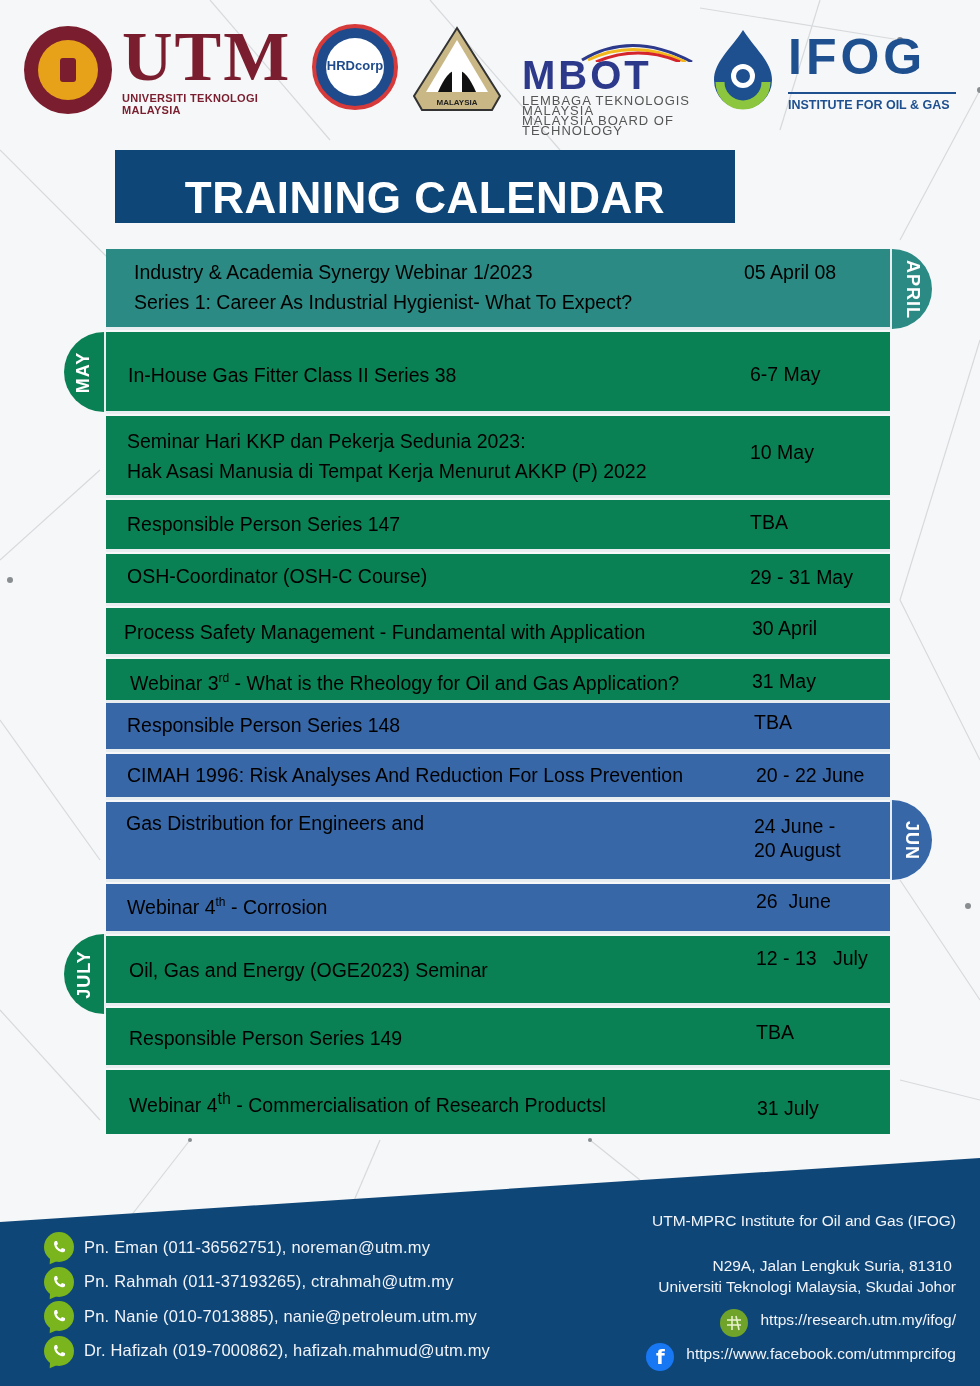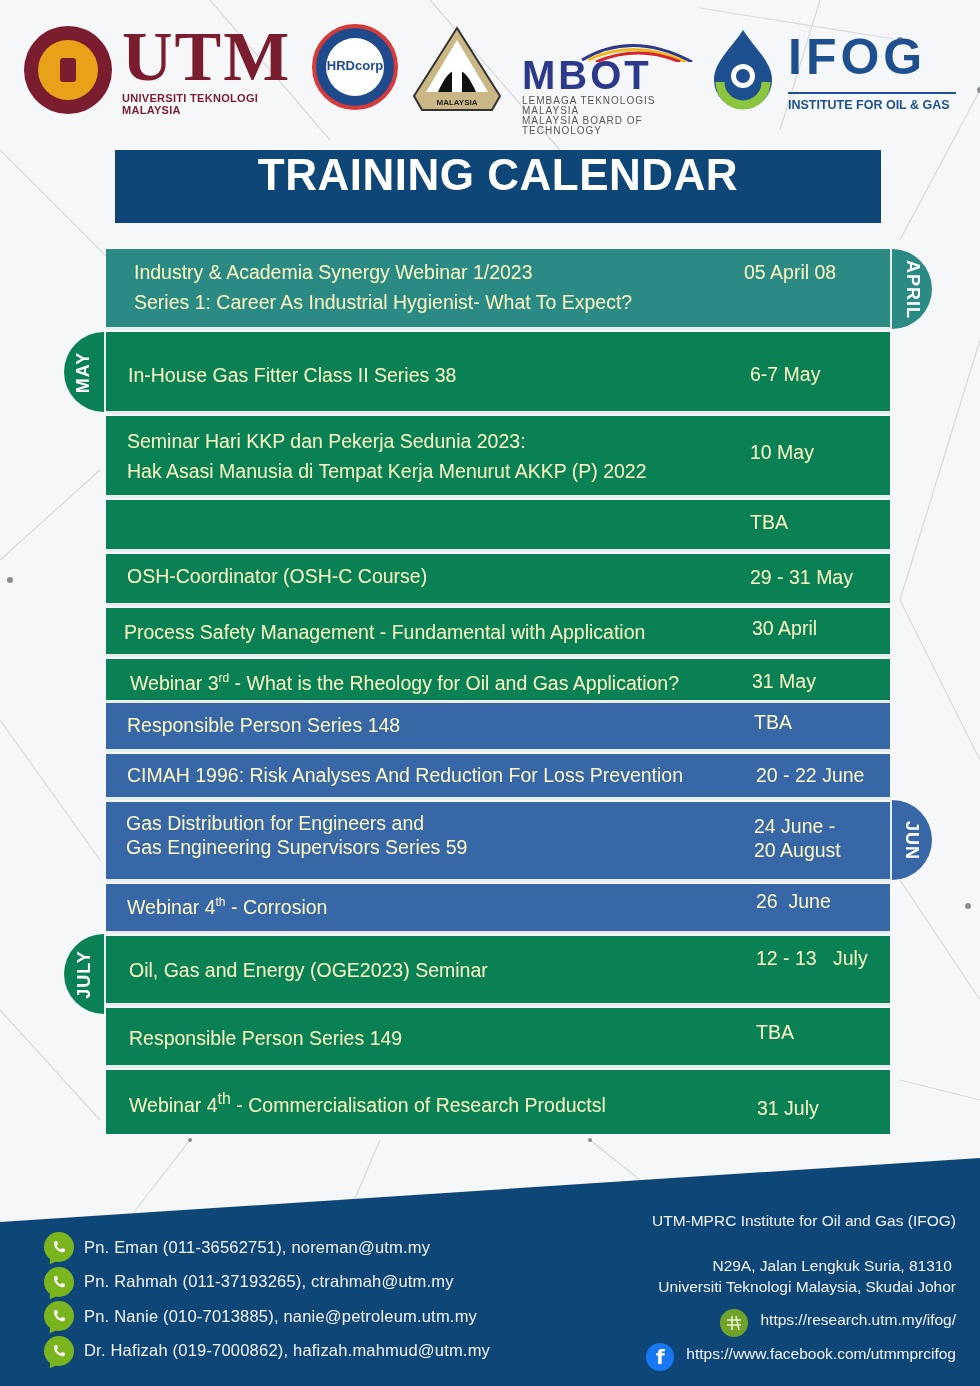--- a/index.html
+++ b/index.html
@@ -19,39 +19,39 @@
   .utm-seal .core { position: absolute; left: 22px; top: 18px; width: 16px; height: 24px; background: #7a1d2e; border-radius: 3px; }
   .utm-word { left: 122px; top: 6px; width: 170px; }
   .utm-word .big { font-family: "Liberation Serif", serif; font-weight: bold; font-size: 70px; line-height: 66px; color: #7a1d2e; letter-spacing: 2px; }
   .utm-word .small { font-size: 11px; font-weight: bold; color: #7a1d2e; letter-spacing: 0.3px; margin-top: 2px; }
   .hrd { left: 312px; top: 6px; width: 86px; height: 86px; border-radius: 50%; background: #1f4b8c; border: 4px solid #d63a3a; }
   .hrd .ring { position: absolute; left: 10px; top: 10px; width: 58px; height: 58px; border-radius: 50%; background: #fff; }
   .hrd .txt { position: absolute; left: 0; top: 30px; width: 78px; text-align: center; font-size: 13px; font-weight: bold; color: #1f4b8c; }
   .bem { left: 412px; top: 8px; width: 90px; height: 86px; }
   .mbot { left: 522px; top: 18px; width: 180px; }
   .mbot .word { font-size: 40px; font-weight: bold; color: #2d3a8c; letter-spacing: 3px; line-height: 42px; }
-  .mbot .sub { font-size: 10px; color: #555; letter-spacing: 1px; line-height: 10px; }
+  .mbot .sub { font-size: 13px; color: #555; letter-spacing: 1px; line-height: 10px; }
   .ifog-drop { left: 710px; top: 10px; width: 66px; height: 82px; }
   .ifog-word { left: 788px; top: 6px; width: 175px; }
   .ifog-word .big { font-size: 50px; font-weight: bold; color: #1e4f8f; line-height: 66px; letter-spacing: 4px; }
   .ifog-word .line { height: 2px; background: #1e4f8f; margin: 2px 0 4px 0; width: 168px; }
   .ifog-word .small { font-size: 12.5px; font-weight: bold; color: #1e4f8f; }
 
   
   .title-bar {
-    position: absolute; left: 115px; top: 150px; width: 766px; height: 73px;
+    position: absolute; left: 115px; top: 150px; width: 620px; height: 73px;
     background: #0f4678; z-index: 2;
-    display: flex; align-items: flex-start; justify-content: center;
+    display: flex; align-items: flex-end; justify-content: center;
   }
   .title-bar h1 { color: #fff; font-size: 44px; font-weight: bold; letter-spacing: 0.5px; }
 
   
   .row {
     position: absolute; left: 106px; width: 784px; z-index: 2;
-    color: #fef9c3; font-size: 19.5px;
+    color: #000000; font-size: 19.5px;
     border-bottom: 3px solid #e8eef0;
   }
   .row .ev { position: absolute; left: 22px; line-height: 30px; }
   .row .dt { position: absolute; left: 644px; line-height: 24px; }
   .row sup { font-size: 12px; }
   .c-teal { background: #2b8a83; }
   .c-green { background: #0a8155; }
   .c-blue { background: #3767a7; }
 
   
@@ -190,20 +190,21 @@
 
 <div class="row c-green" style="top:416px;height:82px;">
   <div class="ev" style="top:10px;left:21px;">
     <div>Seminar Hari KKP dan Pekerja Sedunia 2023:</div>
     <div>Hak Asasi Manusia di Tempat Kerja Menurut AKKP (P) 2022</div>
   </div>
   <div class="dt" style="top:24px;">10 May</div>
 </div>
 
 <div class="row c-green" style="top:500px;height:52px;">
+  <div class="ev" style="top:9px;left:21px;">Responsible Person Series 147</div>
   <div class="dt" style="top:10px;">TBA</div>
 </div>
 
 <div class="row c-green" style="top:554px;height:52px;">
   <div class="ev" style="top:7px;left:21px;">OSH-Coordinator (OSH-C Course)</div>
   <div class="dt" style="top:11px;">29 - 31 May</div>
 </div>
 
 <div class="row c-green" style="top:608px;height:49px;">
   <div class="ev" style="top:9px;left:18px;">Process Safety Management - Fundamental with Application</div>
@@ -221,21 +222,20 @@
 </div>
 
 <div class="row c-blue" style="top:754px;height:46px;">
   <div class="ev" style="top:6px;left:21px;">CIMAH 1996: Risk Analyses And Reduction For Loss Prevention</div>
   <div class="dt" style="top:9px;left:650px;">20 - 22 June</div>
 </div>
 
 <div class="row c-blue" style="top:802px;height:80px;">
   <div class="ev" style="top:9px;left:20px;line-height:24px;">
     <div>Gas Distribution for Engineers and</div>
-    <div>Gas Engineering Supervisors Series 59</div>
   </div>
   <div class="dt" style="top:12px;left:648px;">
     <div>24 June -</div>
     <div>20 August</div>
   </div>
 </div>
 
 <div class="row c-blue" style="top:884px;height:50px;">
   <div class="ev" style="top:3px;left:21px;"><span>Webinar 4</span><sup>th</sup><span> - Corrosion</span></div>
   <div class="dt" style="top:5px;left:650px;white-space:pre;">26  June</div>

